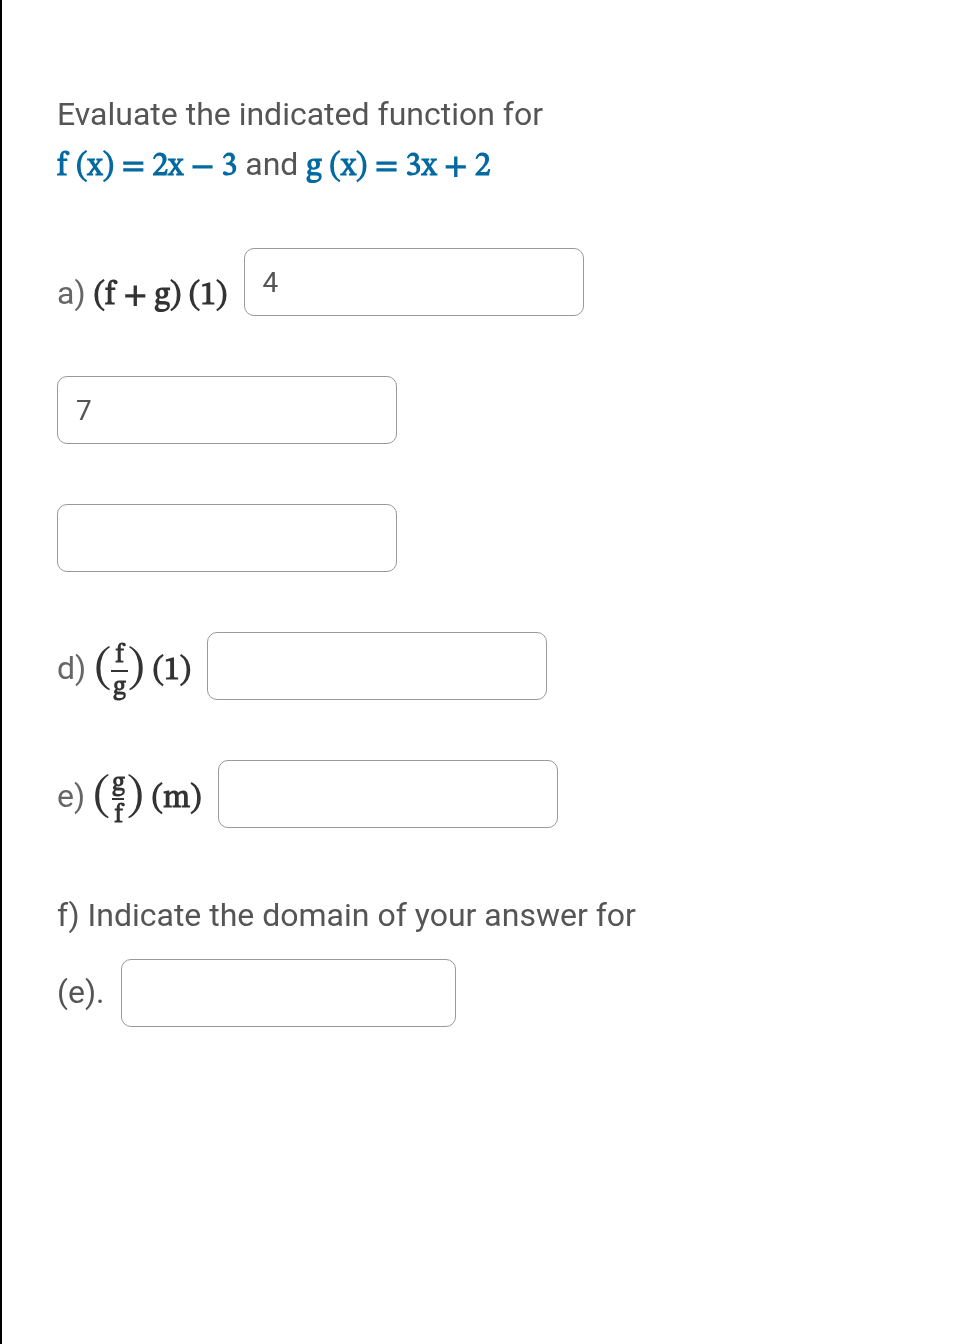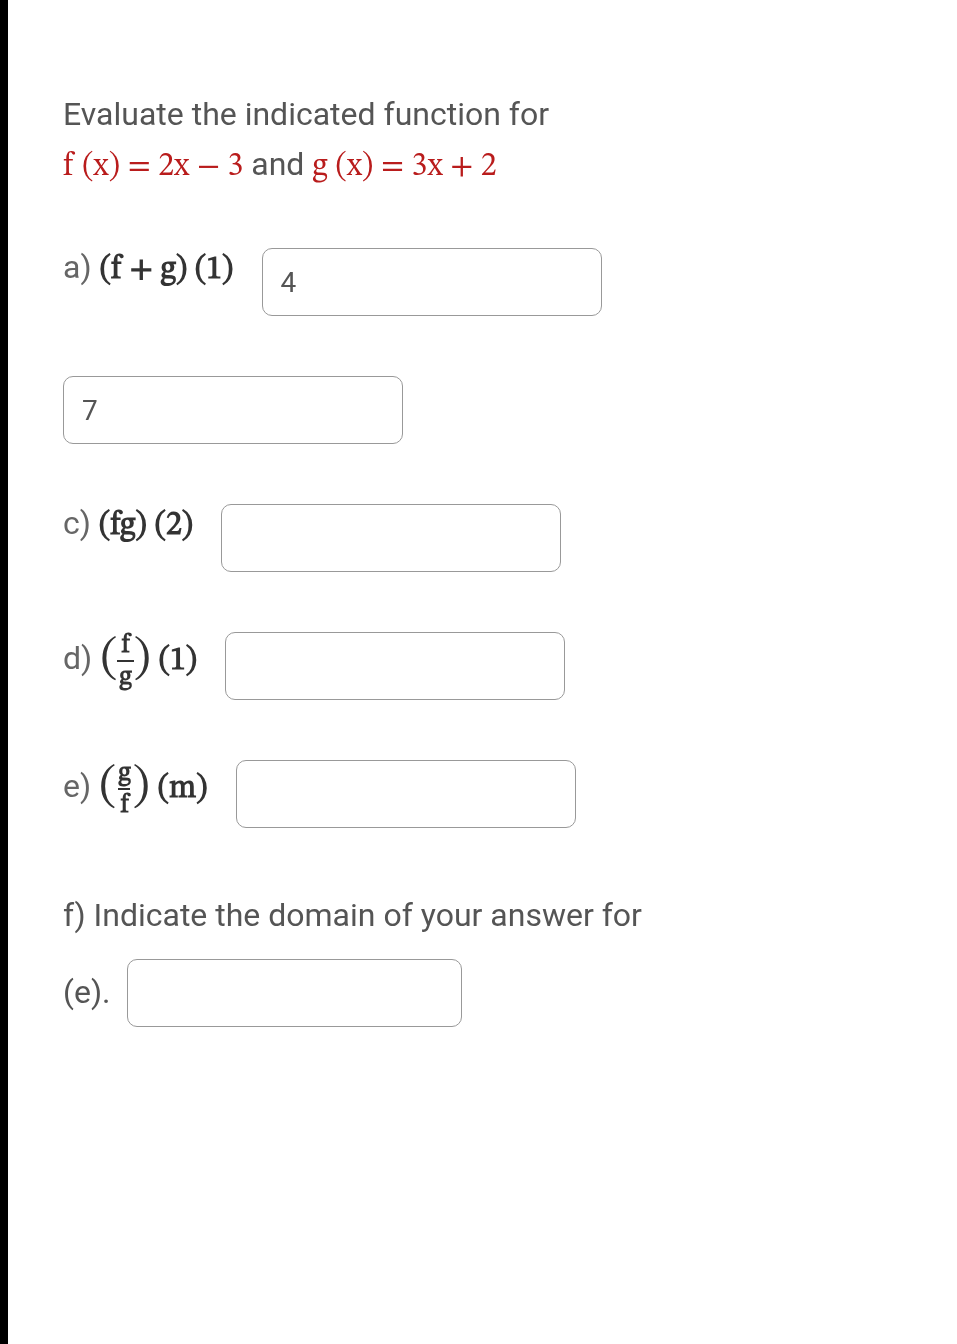--- a/index.html
+++ b/index.html
@@ -7,40 +7,40 @@
       margin: 0;
       padding: 0;
     }
     body {
       font-family: -apple-system, BlinkMacSystemFont, "Segoe UI", Roboto, Helvetica, Arial, sans-serif;
       background: #fff;
       padding: 0;
       width: 957px;
     }
     .page {
-      border-left: 8px solid #000000;
+      border-left: 2px solid #000000;
       padding: 90px 40px 60px 55px;
       min-height: 1344px;
     }
     .intro {
       font-size: 32px;
       color: #555;
       line-height: 1.55;
       margin-bottom: 56px;
     }
     .intro .math {
       font-family: "Cambria Math", "STIX Two Math", "Times New Roman", serif;
-      font-weight: 400;
-      color: #b91c1c;
+      font-weight: 700;
+      color: #0369a1;
       margin-top: 42px;
     }
     .problem-row {
       display: flex;
-      align-items: flex-start;
-      gap: 28px;
+      align-items: flex-end;
+      gap: 16px;
       margin-bottom: 60px;
     }
     .label-part {
       font-size: 32px;
       color: #555;
       white-space: nowrap;
     }
     .label-part .letter {
       font-weight: 400;
       color: #666;
@@ -122,24 +122,20 @@
       <span class="math">(f + g) (1)</span>
     </div>
     <input class="answer w-a" type="text" value="4" style="">
   </div>
 
   <div class="problem-row">
     <input class="answer w-b" type="text" value="7" style="">
   </div>
 
   <div class="problem-row">
-    <div class="label-part">
-      <span class="letter">c)</span>
-      <span class="math">(fg) (2)</span>
-    </div>
     <input class="answer w-c" type="text" value="" style="">
   </div>
 
   <div class="problem-row">
     <div class="label-part">
       <span class="letter">d)</span>
       <span class="math">
         <span class="paren-big">(</span><span class="fraction">
             <span class="num">f</span>
             <span class="den">g</span>

